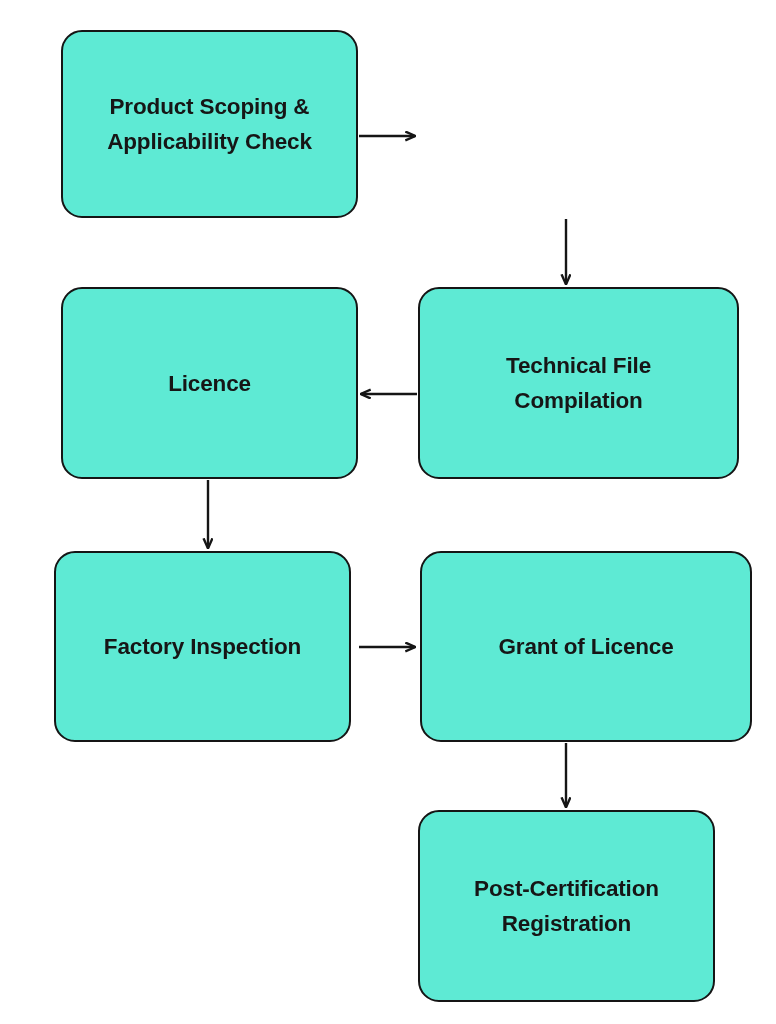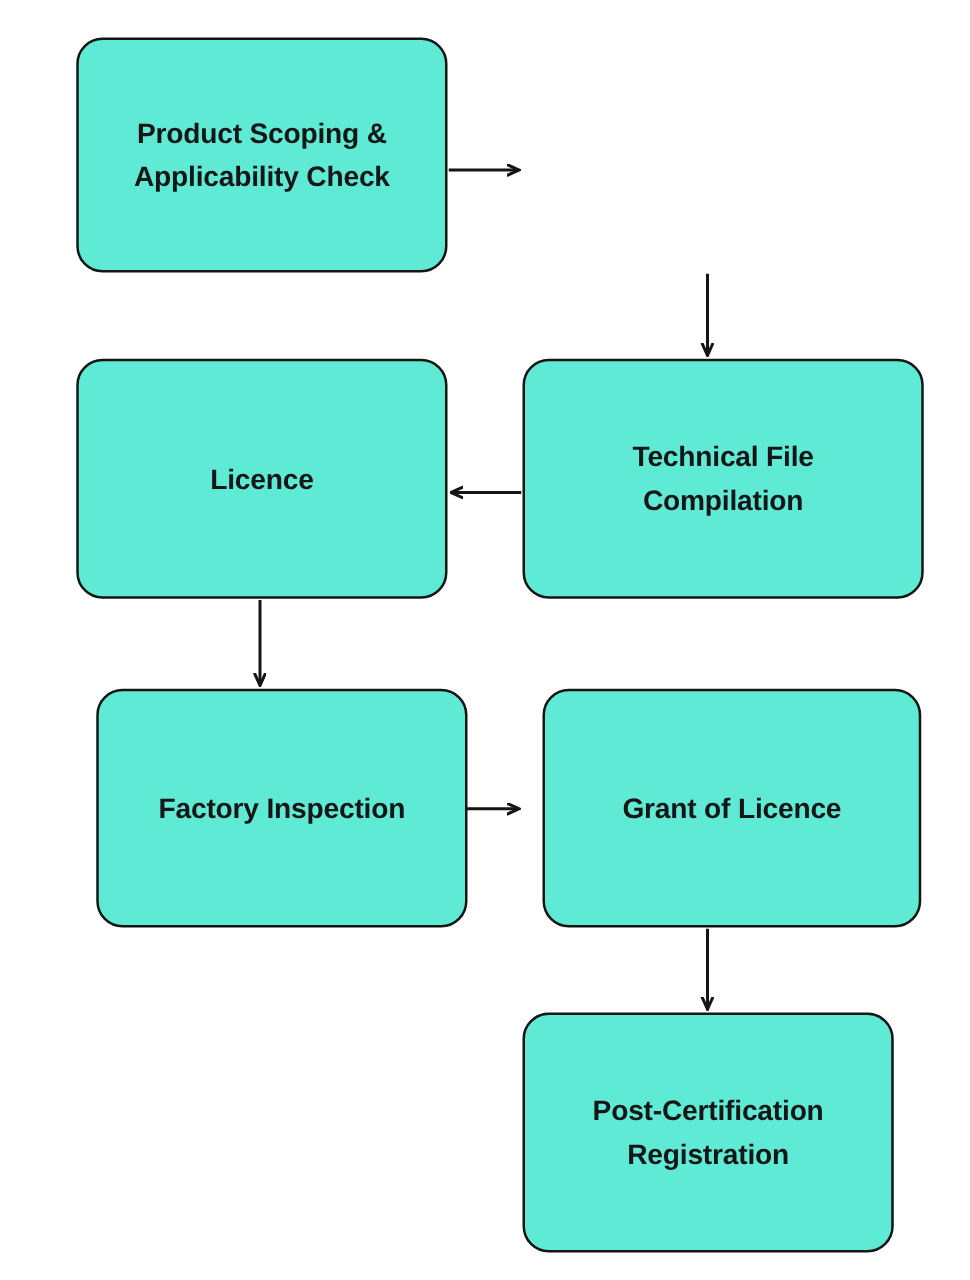--- a/index.html
+++ b/index.html
@@ -45,22 +45,22 @@
     font-weight: 600;
     color: #161616;
     letter-spacing: -0.15px;
     white-space: pre-line;
   }
   
   #node-0 { left: 61px;  top: 30px;  width: 297px; height: 188px; }
   #node-1 { left: 418px; top: 30px;  width: 297px; height: 188px; }
   #node-2 { left: 418px; top: 287px; width: 321px; height: 192px; }
   #node-3 { left: 61px;  top: 287px; width: 297px; height: 192px; }
-  #node-4 { left: 77px;  top: 551px; width: 297px; height: 191px; }
-  #node-5 { left: 434px; top: 551px; width: 303px; height: 191px; }
+  #node-4 { left: 54px;  top: 551px; width: 297px; height: 191px; }
+  #node-5 { left: 420px; top: 551px; width: 332px; height: 191px; }
   #node-6 { left: 418px; top: 810px; width: 297px; height: 192px; }
 </style>
 </head>
 <body>
 
 <div id="flowchart-canvas">
 
   <svg class="edge-layer" viewBox="0 0 776 1024" width="776" height="1024" aria-hidden="true">
     <defs>
       <marker id="arrowhead-right" markerWidth="11" markerHeight="11" refX="9.6" refY="5" orient="auto" markerUnits="userSpaceOnUse">

